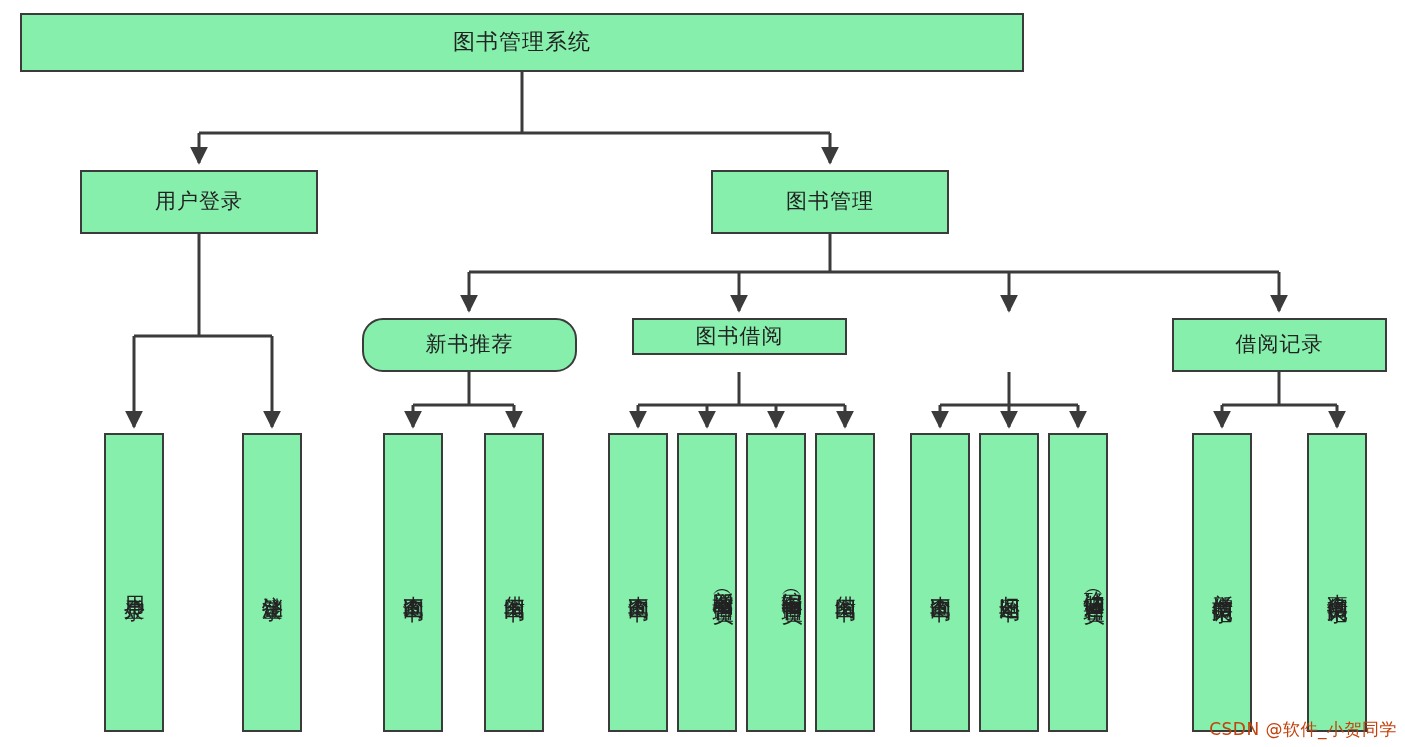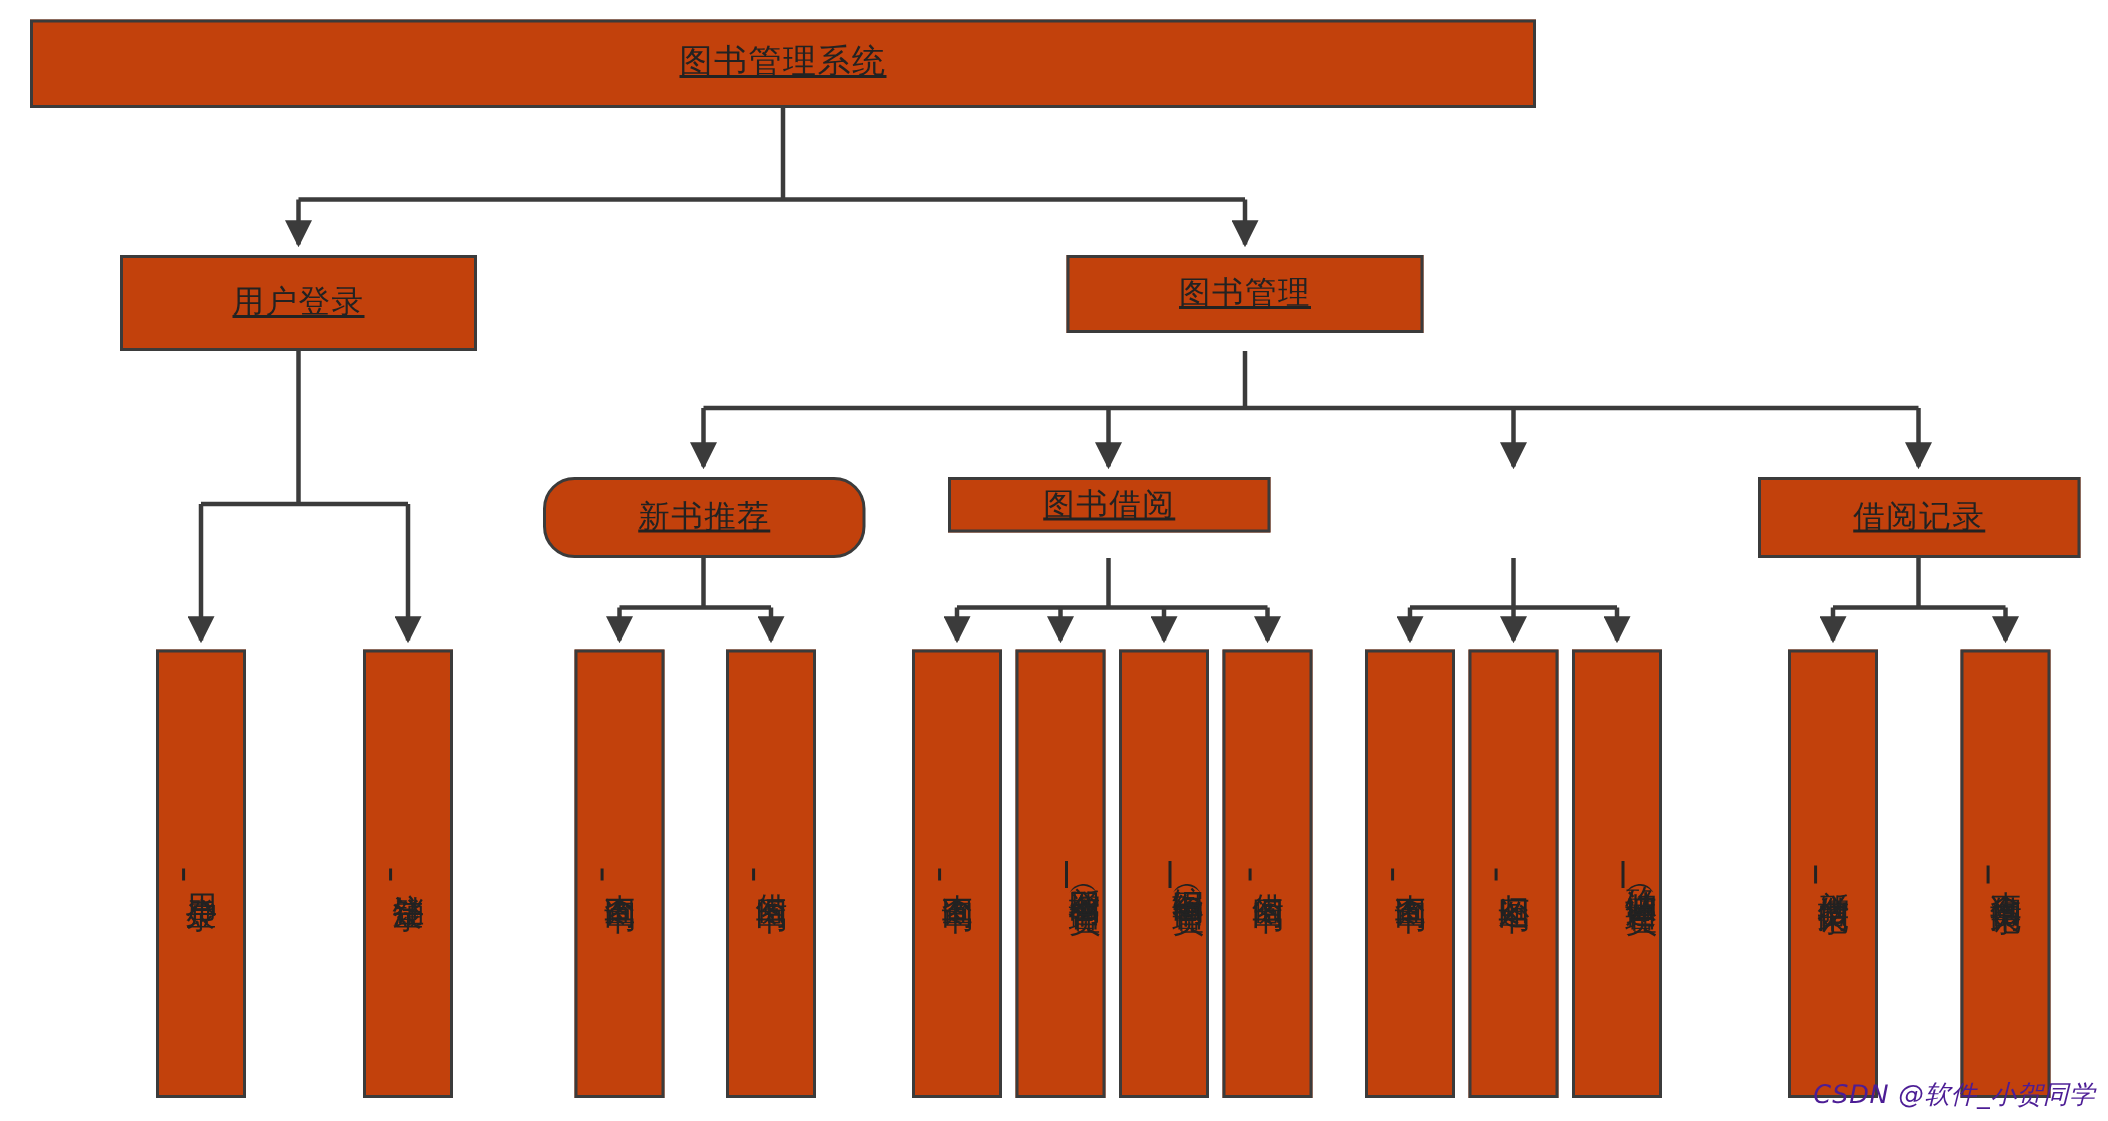--- a/index.html
+++ b/index.html
@@ -22,27 +22,26 @@
     position: absolute;
     left: 0;
     top: 0;
     width: 1405px;
     height: 747px;
     pointer-events: none;
   }
   .node {
     position: absolute;
     box-sizing: border-box;
-    background: #c2410c;
+    background: #86efac;
     border: 2px solid #3b3b3b;
     display: flex;
     align-items: center;
     justify-content: center;
     color: #222222;
-    text-decoration: underline;
   }
   .node.horizontal {
     font-size: 21px;
     letter-spacing: 1px;
     line-height: 1.2;
   }
   .node.vertical {
     writing-mode: vertical-rl;
     text-orientation: upright;
     font-size: 21px;
@@ -59,24 +58,23 @@
     white-space: nowrap;
   }
   .node.root {
     font-size: 22px;
   }
   #watermark {
     position: absolute;
     right: 8px;
     bottom: 6px;
     font-size: 17px;
-    color: #4c1d95;
+    color: #c2410c;
     white-space: nowrap;
     letter-spacing: 0.5px;
-    font-style: italic;
   }
 </style>
 </head>
 <body>
 
 <div id="diagram-root">
 
   <svg id="edges-layer" viewBox="0 0 1405 747" width="1405" height="747" xmlns="http://www.w3.org/2000/svg">
     <defs>
       <marker id="arrow" viewBox="0 0 10 10" refX="9" refY="5" markerWidth="6" markerHeight="6" orient="auto-start-reverse">
@@ -129,21 +127,21 @@
   </svg>
 
   <div class="node horizontal root" style="left:20px; top:13px; width:1004px; height:59px;">
     <span class="node-label">图书管理系统</span>
   </div>
 
   <div class="node horizontal" style="left:80px; top:170px; width:238px; height:64px;">
     <span class="node-label">用户登录</span>
   </div>
 
-  <div class="node horizontal" style="left:711px; top:170px; width:238px; height:52px;">
+  <div class="node horizontal" style="left:711px; top:170px; width:238px; height:64px;">
     <span class="node-label">图书管理</span>
   </div>
 
   <div class="node horizontal" style="left:362px; top:318px; width:215px; height:54px;border-radius:21px;">
     <span class="node-label">新书推荐</span>
   </div>
 
   <div class="node horizontal" style="left:632px; top:318px; width:215px; height:37px;">
     <span class="node-label">图书借阅</span>
   </div>

